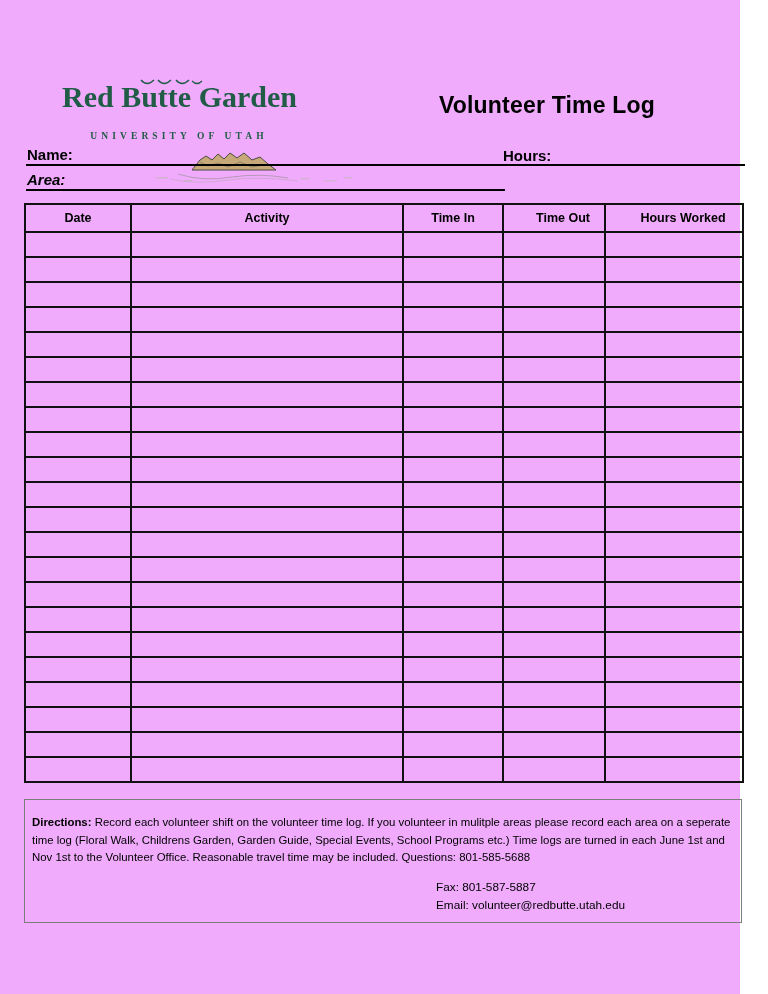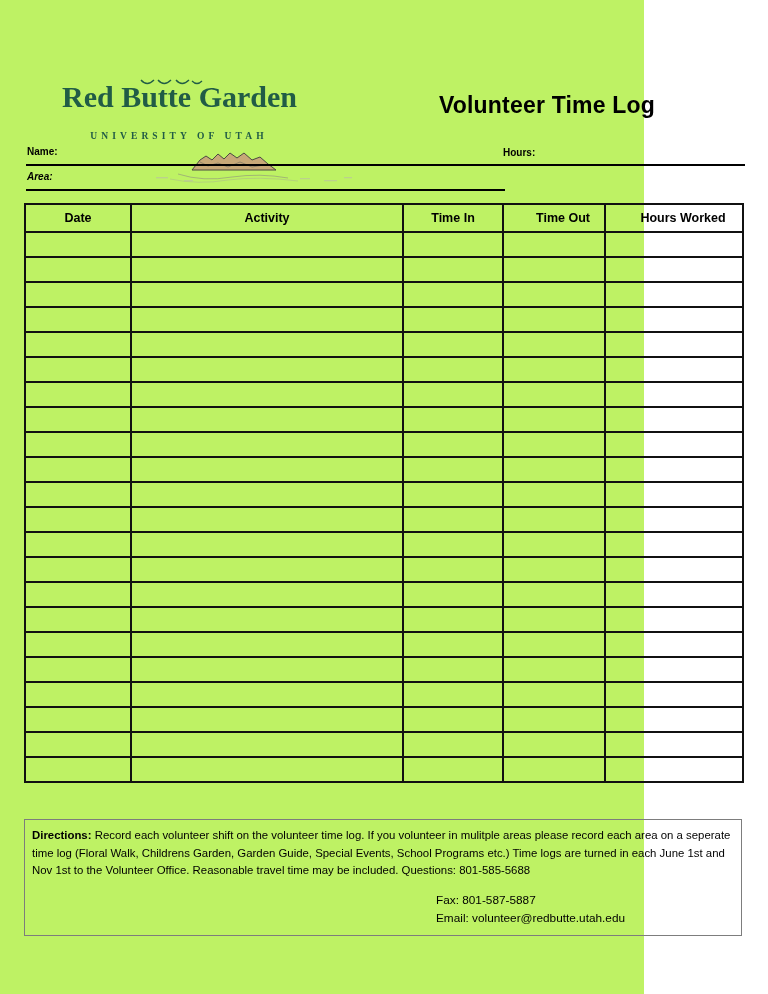--- a/index.html
+++ b/index.html
@@ -13,23 +13,23 @@
     height: 994px;
     position: relative;
     font-family: "Liberation Sans", sans-serif;
     color: #000000;
     overflow: hidden;
   }
 
   .page {
     position: absolute;
     left: 0; top: 0;
-    width: 644px;
+    width: 740px;
     height: 994px;
-    background: #bef264;
+    background: #f0abfc;
   }
 
   
   .header {
     position: absolute;
     left: 0; top: 70px;
     width: 768px;
     height: 70px;
   }
 
@@ -81,21 +81,21 @@
 
   
   .idblock {
     position: absolute;
     left: 0; top: 146px;
     width: 768px;
     height: 50px;
   }
   .lbl {
     position: absolute;
-    font-size: 10px;
+    font-size: 15px;
     font-weight: 700;
     white-space: nowrap;
   }
   .lbl-name { left: 27px; top: 0px; }
   .lbl-area { left: 27px; top: 25px; font-style: italic; }
   .lbl-year { left: 503px; top: 1px; }
 
   .rule {
     position: absolute;
     height: 0;
@@ -185,22 +185,21 @@
   }
 
   
   .infobox {
     position: absolute;
     left: 24px;
     top: 799px;
     width: 718px;
     box-sizing: border-box;
     border: 1px solid #7d7d7d;
-    padding: 7px 7px 8px 7px;
-    margin-top: 20px;
+    padding: 14px 7px 8px 7px;
   }
   .dir {
     font-size: 11.4px;
     line-height: 17.5px;
     text-align: left;
   }
   .dir b { font-weight: 700; }
 
   .contact {
     position: relative;

